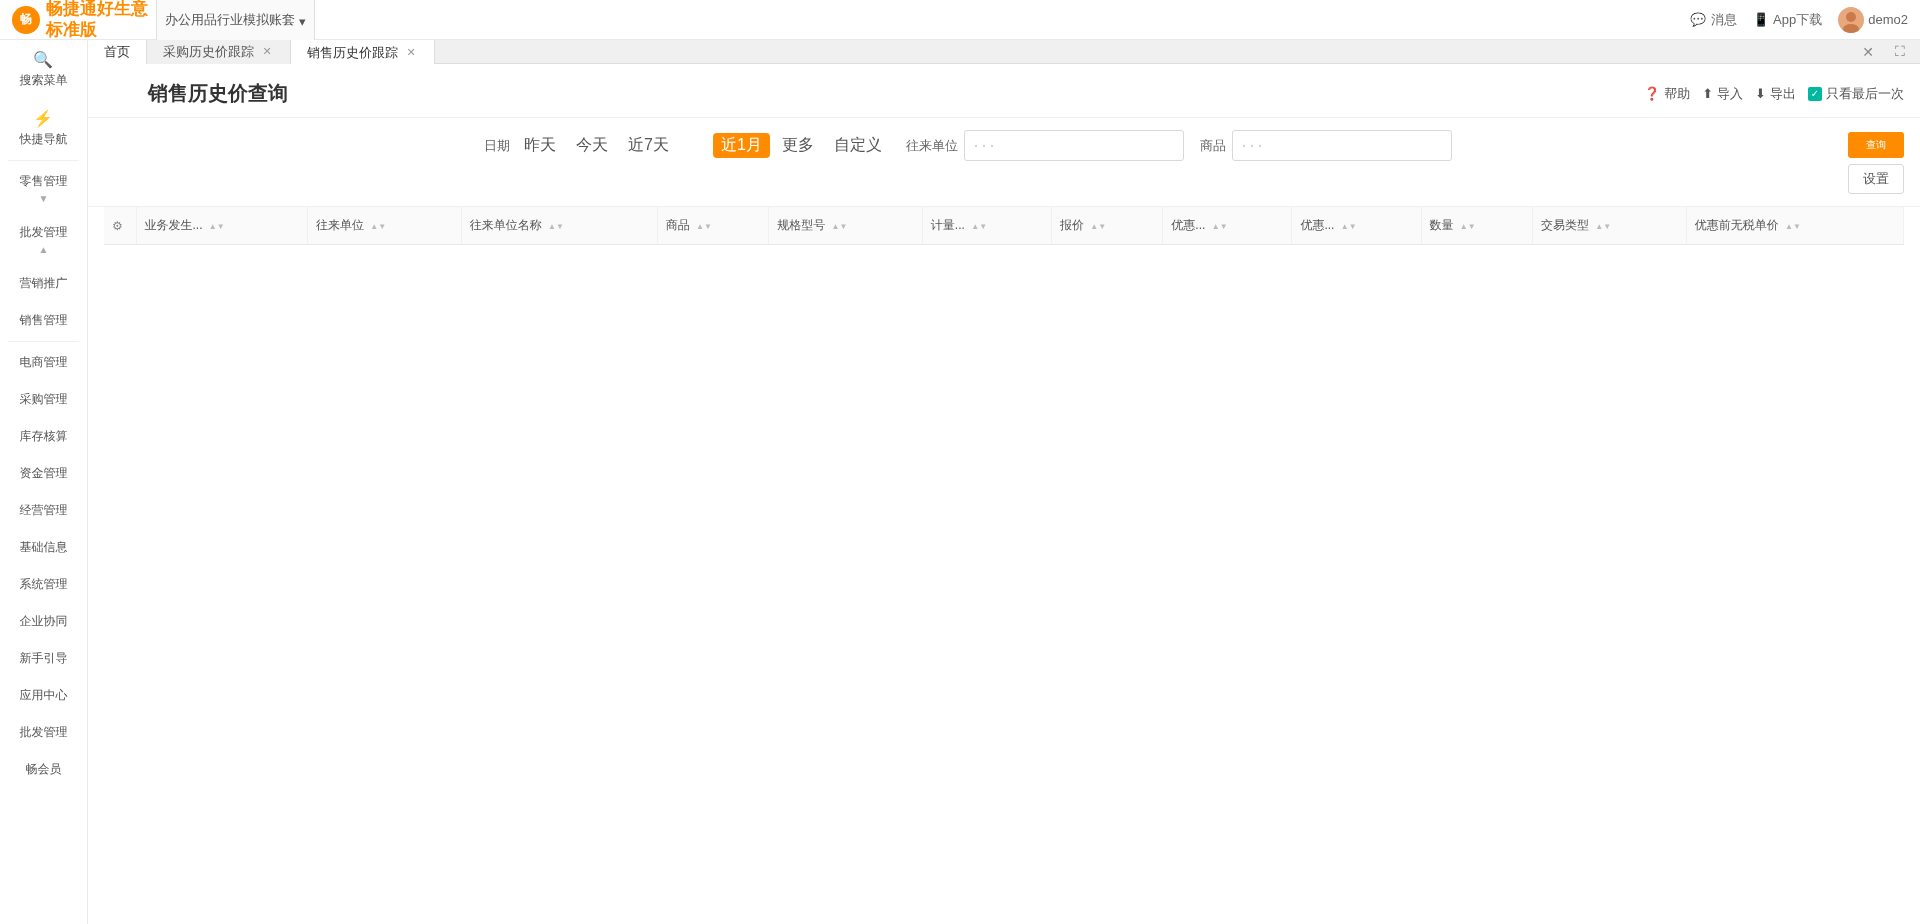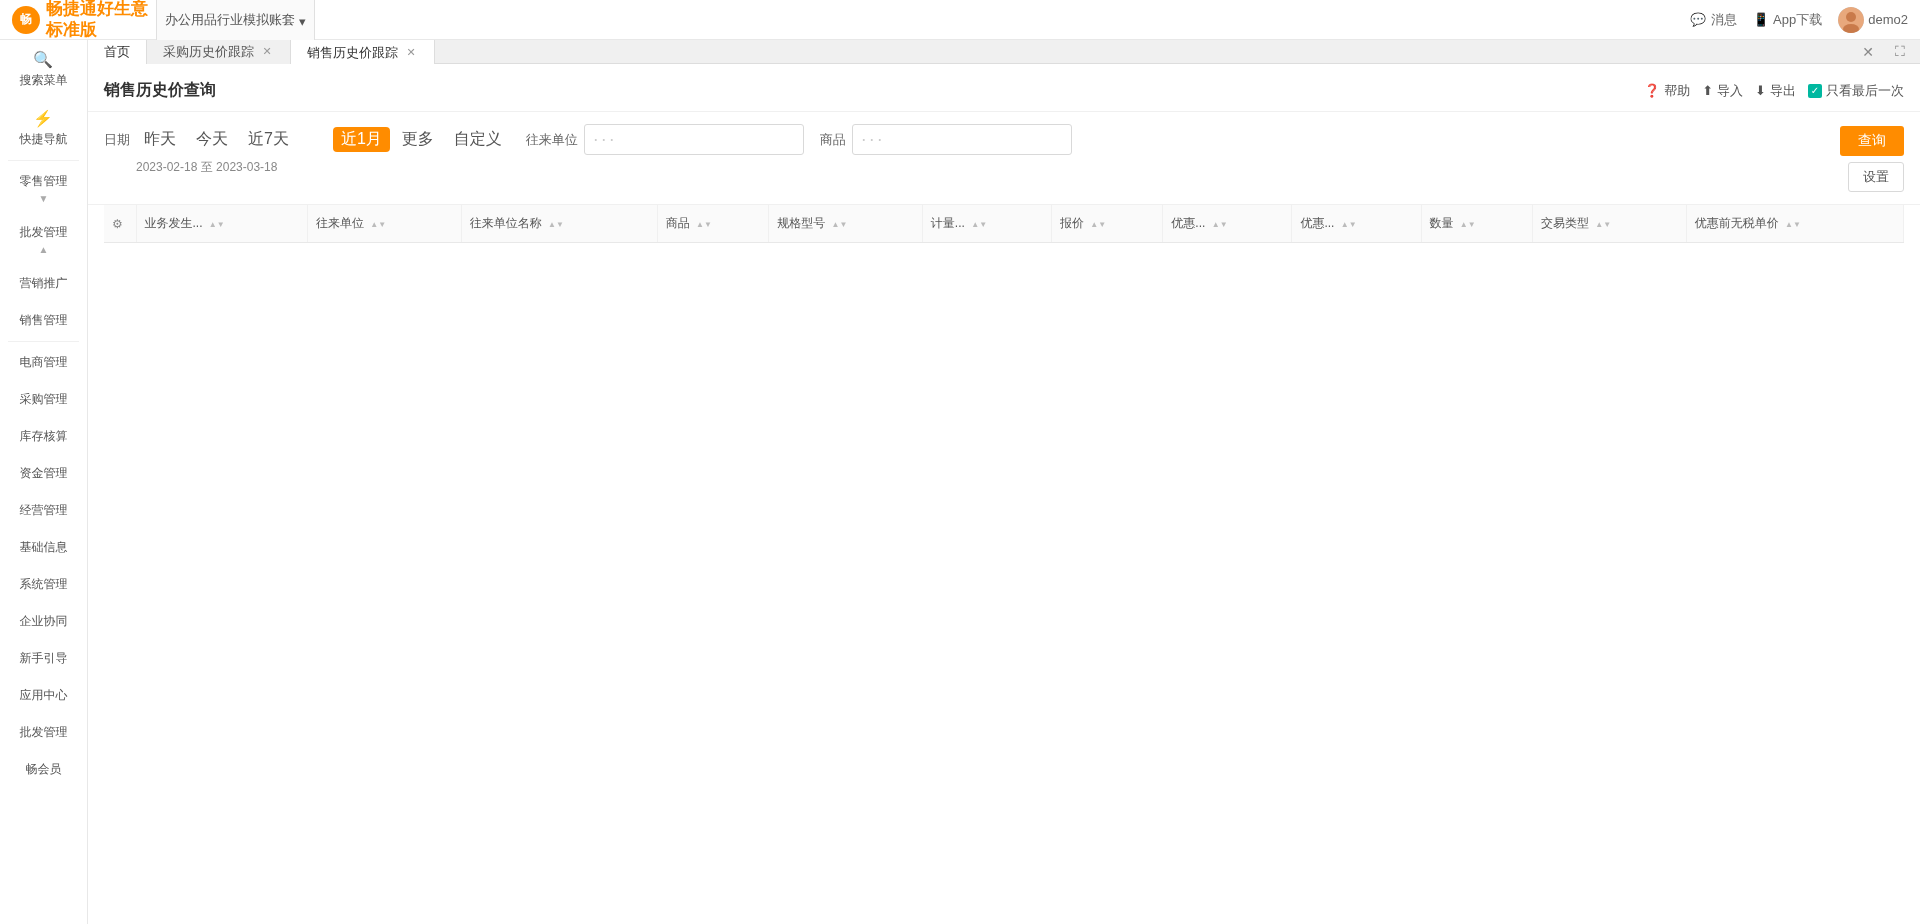--- a/index.html
+++ b/index.html
@@ -44,37 +44,37 @@
     .tab.active { background: #fff; color: #333; }
     .tab .close-btn { font-size: 11px; color: #999; cursor: pointer; width: 14px; height: 14px; display: flex; align-items: center; justify-content: center; border-radius: 50%; }
     .tab-bar-actions { margin-left: auto; display: flex; align-items: center; gap: 8px; padding-right: 8px; }
     .tab-action-btn { cursor: pointer; color: #888; font-size: 14px; width: 24px; height: 24px; display: flex; align-items: center; justify-content: center; }
 
     
     .page-content { flex: 1; overflow-y: auto; background: #fff; padding: 0; }
 
     
     .page-header { padding: 16px 16px 10px 16px; display: flex; align-items: center; justify-content: space-between; border-bottom: 1px solid #f0f0f0; }
-    .page-title { font-size: 16px; font-weight: 600; color: #333; }
+    .page-title { font-size: 20px; font-weight: 600; color: #333; margin-left: 44px; }
     .page-actions { display: flex; align-items: center; gap: 12px; font-size: 13px; color: #555; }
     .page-action-item { display: flex; align-items: center; gap: 4px; cursor: pointer; }
     .checkbox-label { display: flex; align-items: center; gap: 4px; }
     .checkbox-teal { width: 14px; height: 14px; border-radius: 2px; background: #00b8a0; display: flex; align-items: center; justify-content: center; color: white; font-size: 10px; }
 
     
     .filter-bar { padding: 12px 16px; background: #fff; border-bottom: 1px solid #f0f0f0; }
-    .filter-row { display: flex; align-items: center; gap: 16px; flex-wrap: wrap; }
+    .filter-row { display: flex; align-items: center; gap: 16px; flex-wrap: wrap; justify-content: center; }
     .filter-group { display: flex; align-items: center; gap: 6px; }
     .filter-label { color: #666; font-size: 13px; }
     .date-chips { display: flex; align-items: center; gap: 4px; }
     .date-chip { padding: 2px 8px; border-radius: 3px; cursor: pointer; font-size: 16px; color: #555; }
     .date-chip.active { background: #ff8c00; color: white; border-radius: 4px; margin-left: 32px; }
     .date-range { font-size: 12px; color: #888; margin-left: 4px; }
     .filter-input { border: 1px solid #d9d9d9; border-radius: 3px; padding: 4px 8px; font-size: 13px; color: #333; min-width: 200px; background: #fff; cursor: pointer; display: flex; align-items: center; justify-content: space-between; }
-    .query-btn { background: #ff8c00; color: white; border: none; border-radius: 3px; padding: 6px 18px; font-size: 14px; cursor: pointer; }
+    .query-btn { background: #ff8c00; color: white; border: none; border-radius: 3px; padding: 6px 18px; font-size: 10px; cursor: pointer; }
     .settings-btn { background: #fff; color: #555; border: 1px solid #d9d9d9; border-radius: 3px; padding: 5px 14px; font-size: 13px; cursor: pointer; }
 
     
     .table-container { padding: 0 16px 16px 16px; overflow-x: auto; }
     .data-table { width: 100%; border-collapse: collapse; font-size: 13px; }
     .data-table thead tr { background: #fafafa; border-bottom: 1px solid #e8e8e8; }
     .data-table th { padding: 10px 8px; text-align: left; color: #555; font-weight: 500; border-bottom: 1px solid #e8e8e8; border-right: 1px solid #f0f0f0; white-space: nowrap; font-size: 12px; }
     .data-table th .sort-arrows { display: inline-flex; flex-direction: column; margin-left: 3px; font-size: 8px; color: #bbb; line-height: 1; }
     .settings-col { width: 32px; text-align: center; }
     .gear-icon { color: #888; cursor: pointer; }
@@ -256,23 +256,20 @@
                   <span style="color:#ccc; font-size:18px; letter-spacing:2px;">···</span>
                 </div>
               </div>
               <div class="filter-group">
                 <span class="filter-label">商品</span>
                 <div class="filter-input" style="min-width: 220px;">
                   <span style="color:#ccc; font-size:18px; letter-spacing:2px;">···</span>
                 </div>
               </div>
             </div>
-            <div style="margin-top: 4px; padding-left: 28px;">
-              <span class="date-range">2023-02-18 至 2023-03-18</span>
-            </div>
           </div>
 
           <div style="display: flex; flex-direction: column; gap: 6px; align-items: flex-end; padding-top: 2px;">
             <button class="query-btn">查询</button>
             <button class="settings-btn">设置</button>
           </div>
         </div>
       </div>
 
       <div class="table-container">

